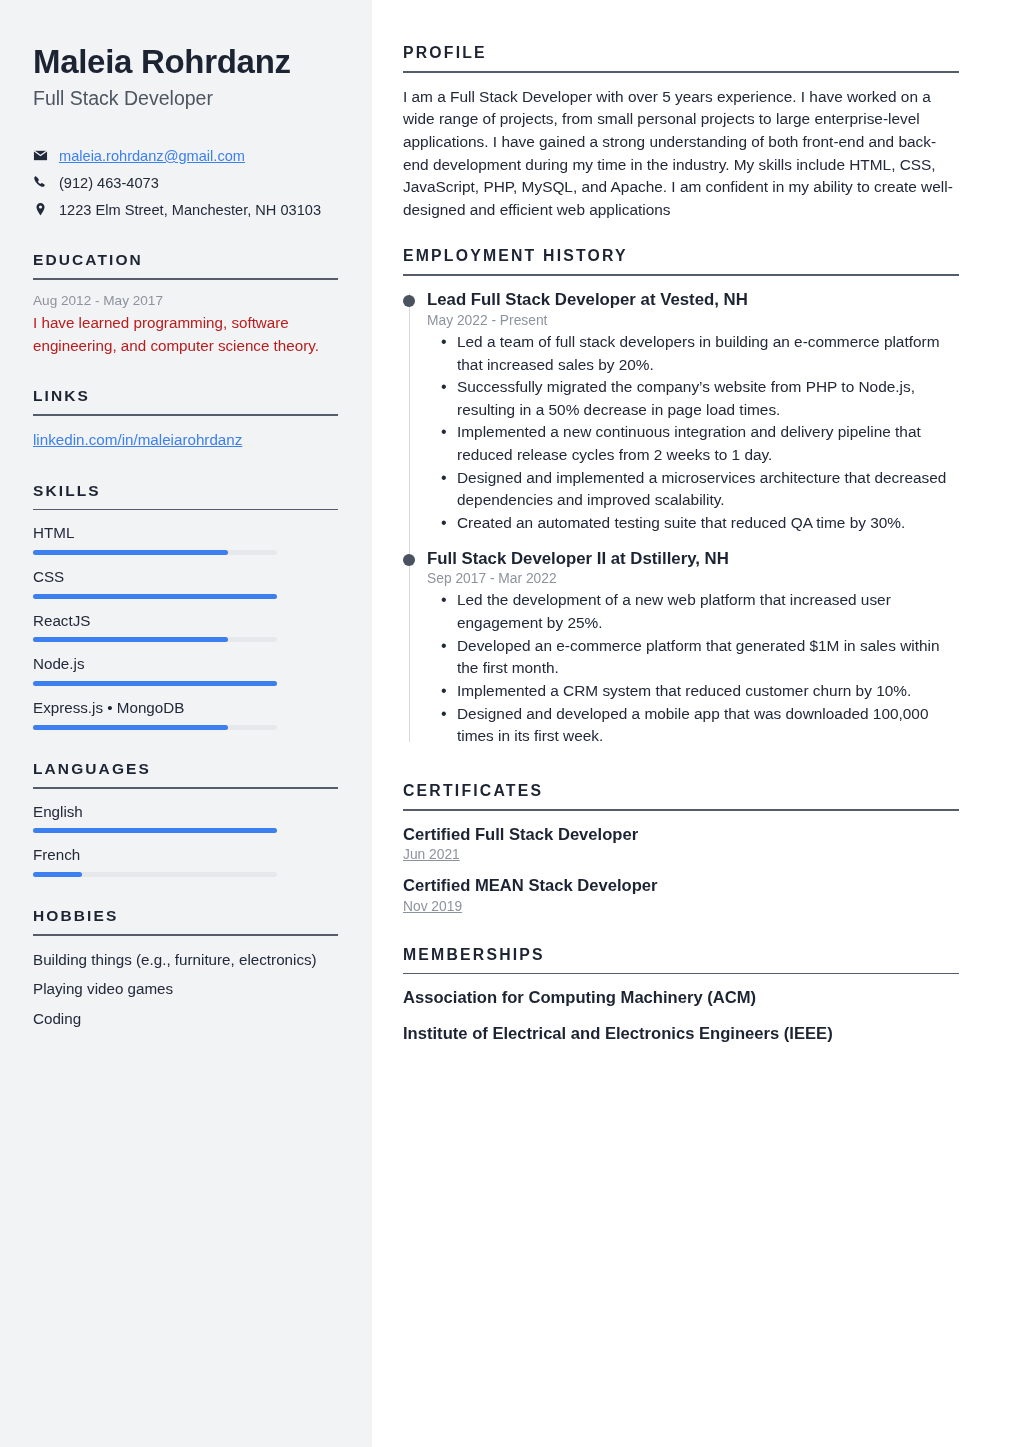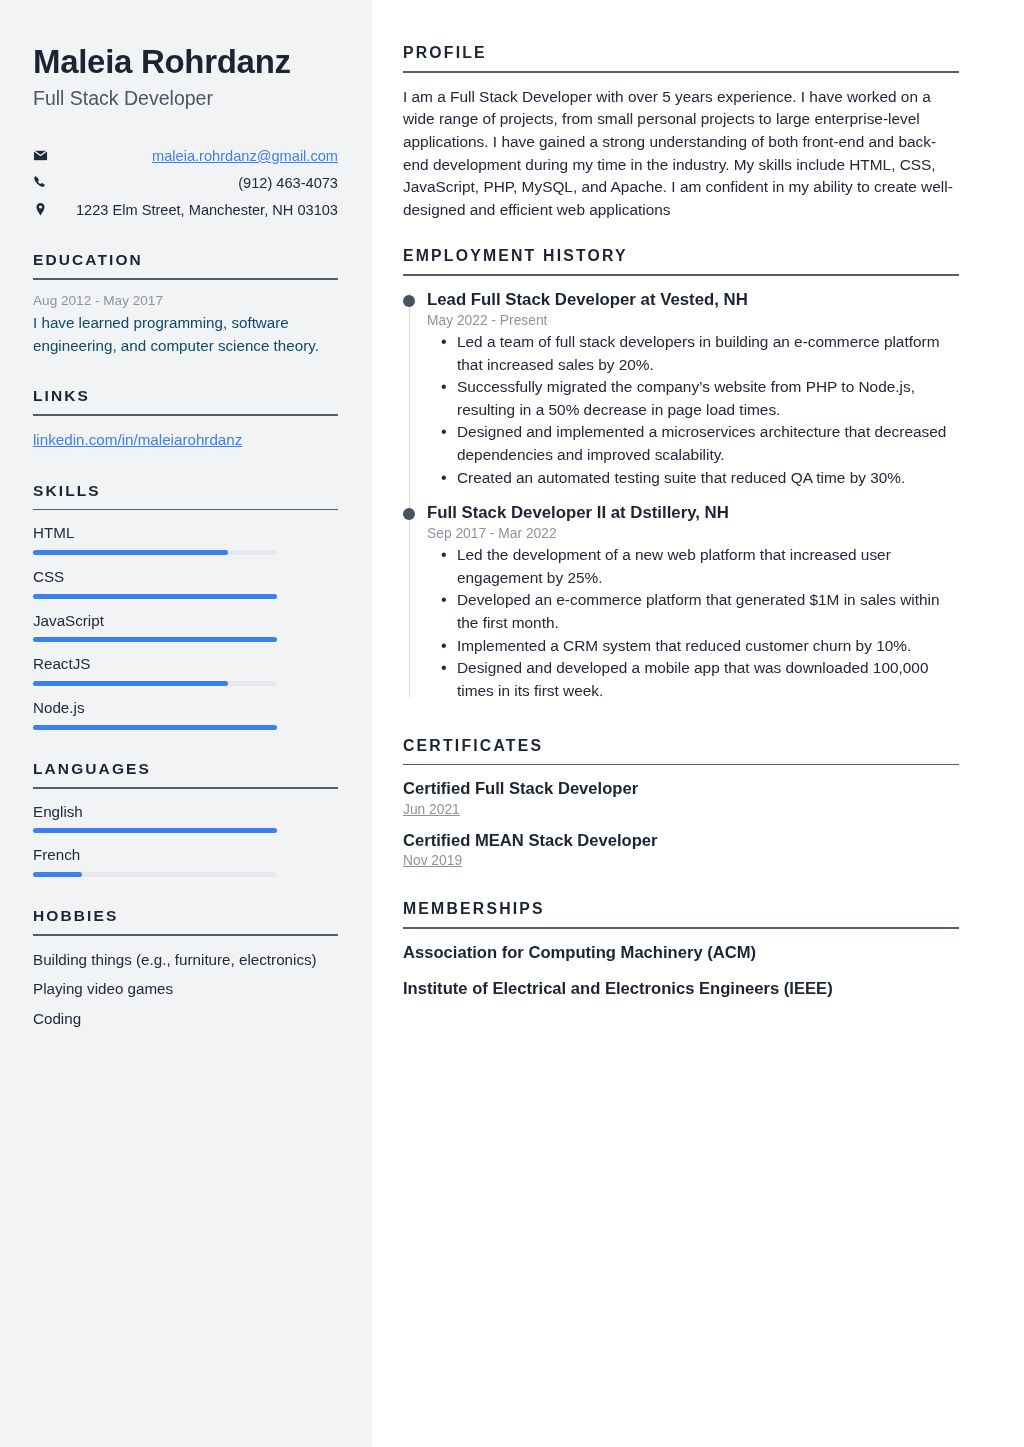--- a/index.html
+++ b/index.html
@@ -53,21 +53,21 @@
   }
   .contact-ico {
     flex: 0 0 26px;
     width: 26px;
     padding-top: 2px;
     color: #22293a;
     display: flex;
     align-items: flex-start;
   }
   .contact-ico svg { display: block; }
-  .contact-txt { flex: 1; text-align: right; }
+  .contact-txt { flex: 1; }
   .contact-txt a, .link-item a {
     color: #3b7ff0;
     text-decoration: underline;
     text-decoration-color: #3b7ff0;
   }
 
   .sec { margin-top: 30px; }
   .sec-head {
     font-size: 15.5px;
     font-weight: bold;
@@ -89,21 +89,21 @@
     color: #1c2433;
     line-height: 1.32;
   }
   .edu-date {
     font-size: 13.6px;
     color: #8d939e;
     margin-top: 2px;
   }
   .edu-desc {
     font-size: 15.2px;
-    color: #0c4a6e;
+    color: #b91c1c;
     line-height: 1.52;
     margin-top: 3px;
   }
 
   .link-item {
     font-size: 15.2px;
     line-height: 1.5;
   }
 
   
@@ -305,35 +305,35 @@
           <div class="bar-fill" style="width: 80%;"></div>
         </div>
       </div>
       <div class="bar-item">
         <div class="bar-label">CSS</div>
         <div class="bar-track">
           <div class="bar-fill" style="width: 100%;"></div>
         </div>
       </div>
       <div class="bar-item">
-        <div class="bar-label">JavaScript</div>
+        <div class="bar-label">ReactJS</div>
+        <div class="bar-track">
+          <div class="bar-fill" style="width: 80%;"></div>
+        </div>
+      </div>
+      <div class="bar-item">
+        <div class="bar-label">Node.js</div>
         <div class="bar-track">
           <div class="bar-fill" style="width: 100%;"></div>
         </div>
       </div>
       <div class="bar-item">
-        <div class="bar-label">ReactJS</div>
+        <div class="bar-label">Express.js  • MongoDB</div>
         <div class="bar-track">
           <div class="bar-fill" style="width: 80%;"></div>
-        </div>
-      </div>
-      <div class="bar-item">
-        <div class="bar-label">Node.js</div>
-        <div class="bar-track">
-          <div class="bar-fill" style="width: 100%;"></div>
         </div>
       </div>
     </section>
 
     <section class="sec">
       <div class="sec-head">LANGUAGES</div>
       <div class="sec-rule"></div>
 
       <div class="bar-item">
         <div class="bar-label">English</div>
@@ -374,20 +374,21 @@
       <div class="timeline">
         <div class="tl-line"></div>
 
         <div class="job">
           <span class="tl-dot"></span>
           <div class="job-head">Lead Full Stack Developer at Vested, NH</div>
           <div class="job-date">May 2022 - Present</div>
           <ul class="job-bullets">
             <li>Led a team of full stack developers in building an e-commerce platform that increased sales by 20%.</li>
             <li>Successfully migrated the company’s website from PHP to Node.js, resulting in a 50% decrease in page load times.</li>
+            <li>Implemented a new continuous integration and delivery pipeline that reduced release cycles from 2 weeks to 1 day.</li>
             <li>Designed and implemented a microservices architecture that decreased dependencies and improved scalability.</li>
             <li>Created an automated testing suite that reduced QA time by 30%.</li>
           </ul>
         </div>
 
         <div class="job">
           <span class="tl-dot"></span>
           <div class="job-head">Full Stack Developer II at Dstillery, NH</div>
           <div class="job-date">Sep 2017 - Mar 2022</div>
           <ul class="job-bullets">

